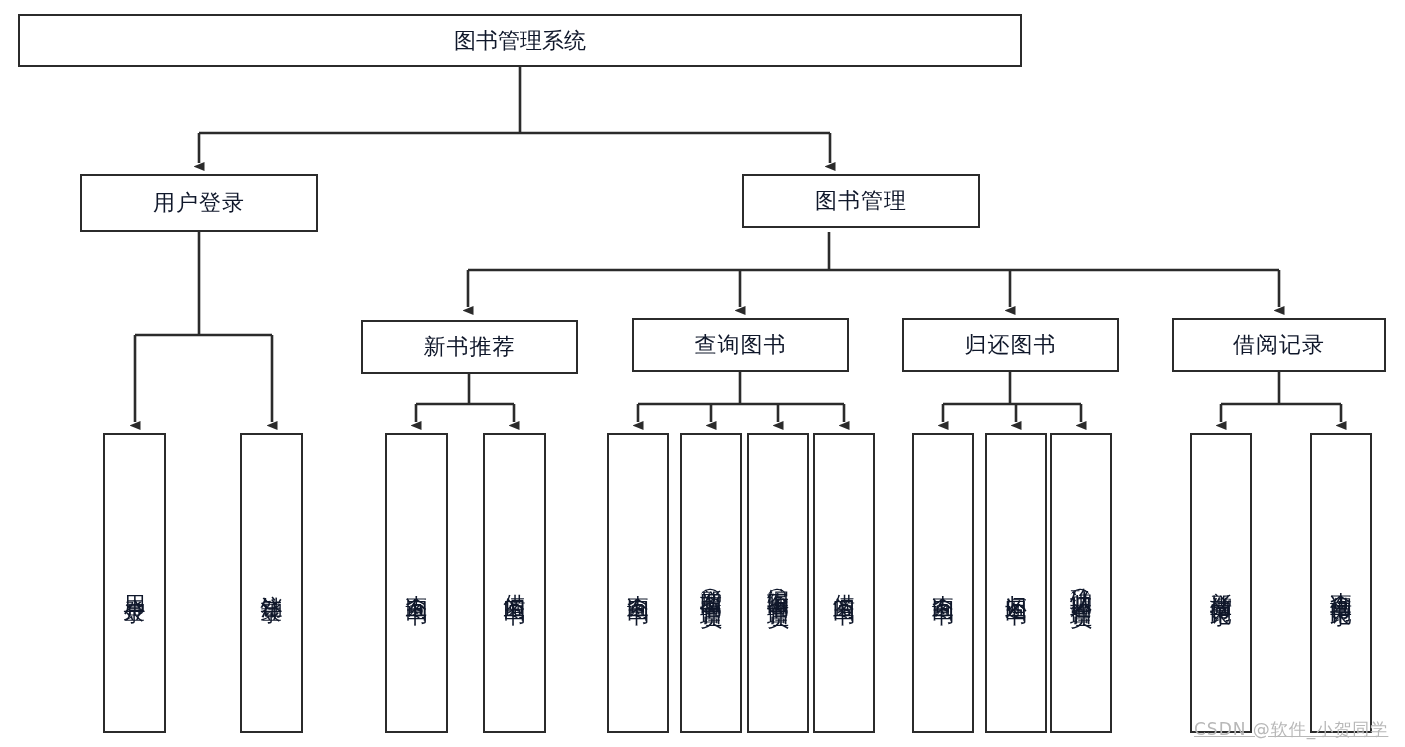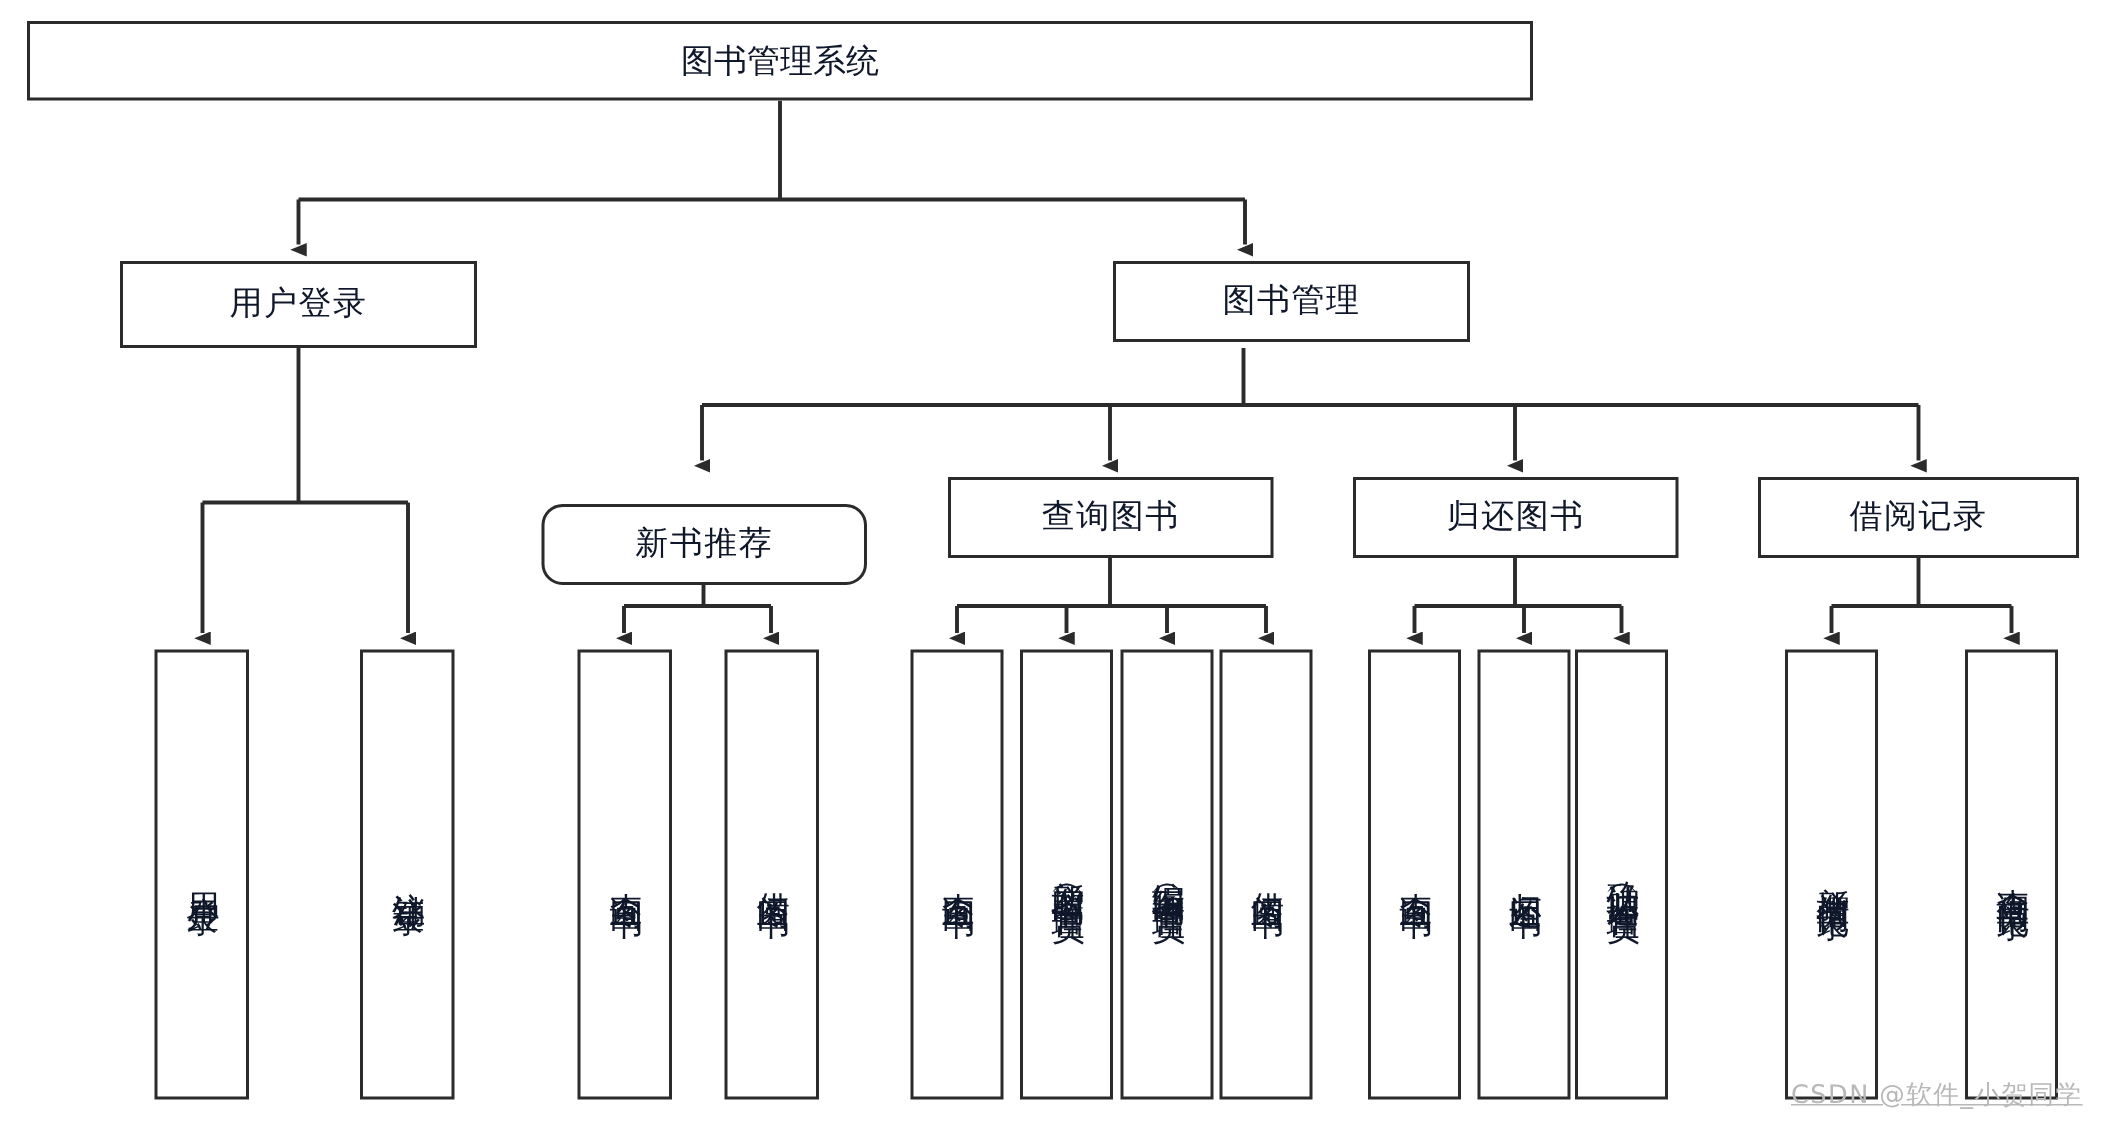--- a/index.html
+++ b/index.html
@@ -127,21 +127,21 @@
     <span>图书管理系统</span>
   </div>
 
   <div class="node node-h" style="left:80px; top:174px; width:238px; height:58px;">
     <span>用户登录</span>
   </div>
   <div class="node node-h" style="left:710px; top:174px; width:238px; height:54px;margin-left:32px;">
     <span>图书管理</span>
   </div>
 
-  <div class="node node-h" style="left:361px; top:336px; width:217px; height:54px;border-radius:14px;">
+  <div class="node node-h" style="left:361px; top:320px; width:217px; height:54px;">
     <span>新书推荐</span>
   </div>
   <div class="node node-h" style="left:632px; top:318px; width:217px; height:54px;">
     <span>查询图书</span>
   </div>
   <div class="node node-h" style="left:902px; top:318px; width:217px; height:54px;">
     <span>归还图书</span>
   </div>
   <div class="node node-h" style="left:1172px; top:318px; width:214px; height:54px;">
     <span>借阅记录</span>

